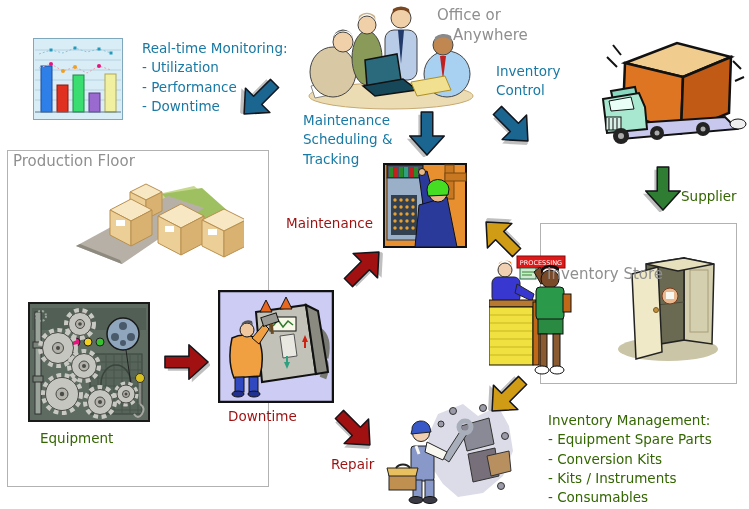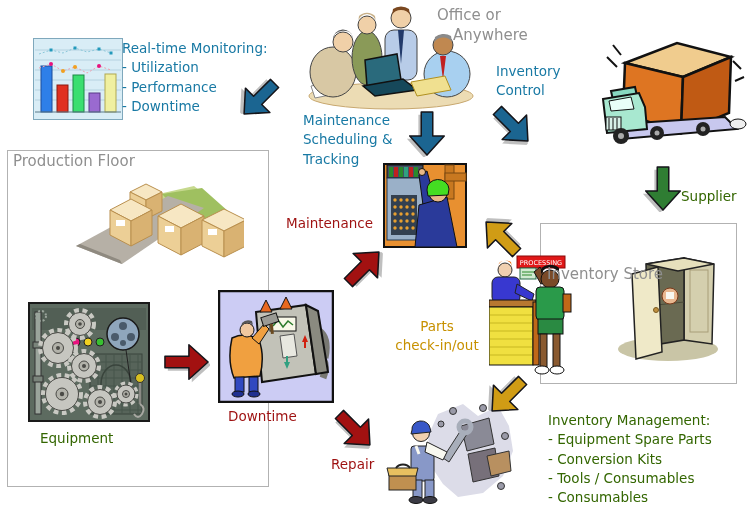--- a/index.html
+++ b/index.html
@@ -384,21 +384,21 @@
   </svg>
   <svg class="arrow" style="left:332px;top:408px;transform:rotate(45deg);" viewBox="0 0 48 44">
     <polygon class="sh" points="1,16 26,16 26,4 46,22 26,40 26,28 1,28" transform="translate(3,3)"></polygon>
     <polygon class="main f-red" points="1,16 26,16 26,4 46,22 26,40 26,28 1,28"></polygon>
   </svg>
   <svg class="arrow" style="left:484px;top:374px;transform:rotate(135deg);" viewBox="0 0 48 44">
     <polygon class="sh" points="1,16 26,16 26,4 46,22 26,40 26,28 1,28" transform="translate(3,3)"></polygon>
     <polygon class="main f-gold" points="1,16 26,16 26,4 46,22 26,40 26,28 1,28"></polygon>
   </svg>
 
-  <div class="lbl t-teal" style="left:122px;top:39px;">
+  <div class="lbl t-teal" style="left:122px;top:39px;padding-left:20px;">
     <div>Real-time Monitoring:</div>
     <div>- Utilization</div>
     <div>- Performance</div>
     <div>- Downtime</div>
   </div>
 
   <div class="lbl big t-gray" style="left:437px;top:6px;">Office or</div>
   <div class="lbl big t-gray" style="left:453px;top:26px;">Anywhere</div>
 
   <div class="lbl t-teal" style="left:496px;top:62px;">
@@ -412,31 +412,27 @@
     <div>Tracking</div>
   </div>
 
   <div class="lbl t-green" style="left:681px;top:147px;margin-top:40px;">Supplier</div>
 
   <div class="lbl big t-gray" style="left:13px;top:152px;">Production Floor</div>
   <div class="lbl big t-gray" style="left:547px;top:225px;margin-top:40px;">Inventory Store</div>
 
   <div class="lbl t-red" style="left:286px;top:214px;">Maintenance</div>
 
-  <div class="lbl t-gold" style="left:383px;top:317px;width:108px;text-align:center;">
-    <div>Parts</div>
-    <div>check-in/out</div>
-  </div>
 
   <div class="lbl t-green" style="left:40px;top:429px;">Equipment</div>
   <div class="lbl t-red" style="left:228px;top:407px;text-align:right;">Downtime</div>
   <div class="lbl t-red" style="left:331px;top:455px;">Repair</div>
 
   <div class="lbl t-green" style="left:548px;top:387px;line-height:19.3px;margin-top:24px;">
     <div>Inventory Management:</div>
     <div>- Equipment Spare Parts</div>
     <div>- Conversion Kits</div>
-    <div>- Tools / Consumables</div>
+    <div>- Kits / Instruments</div>
     <div>- Consumables</div>
     <div>- Others</div>
   </div>
 
 </div>
 
 </body></html>

